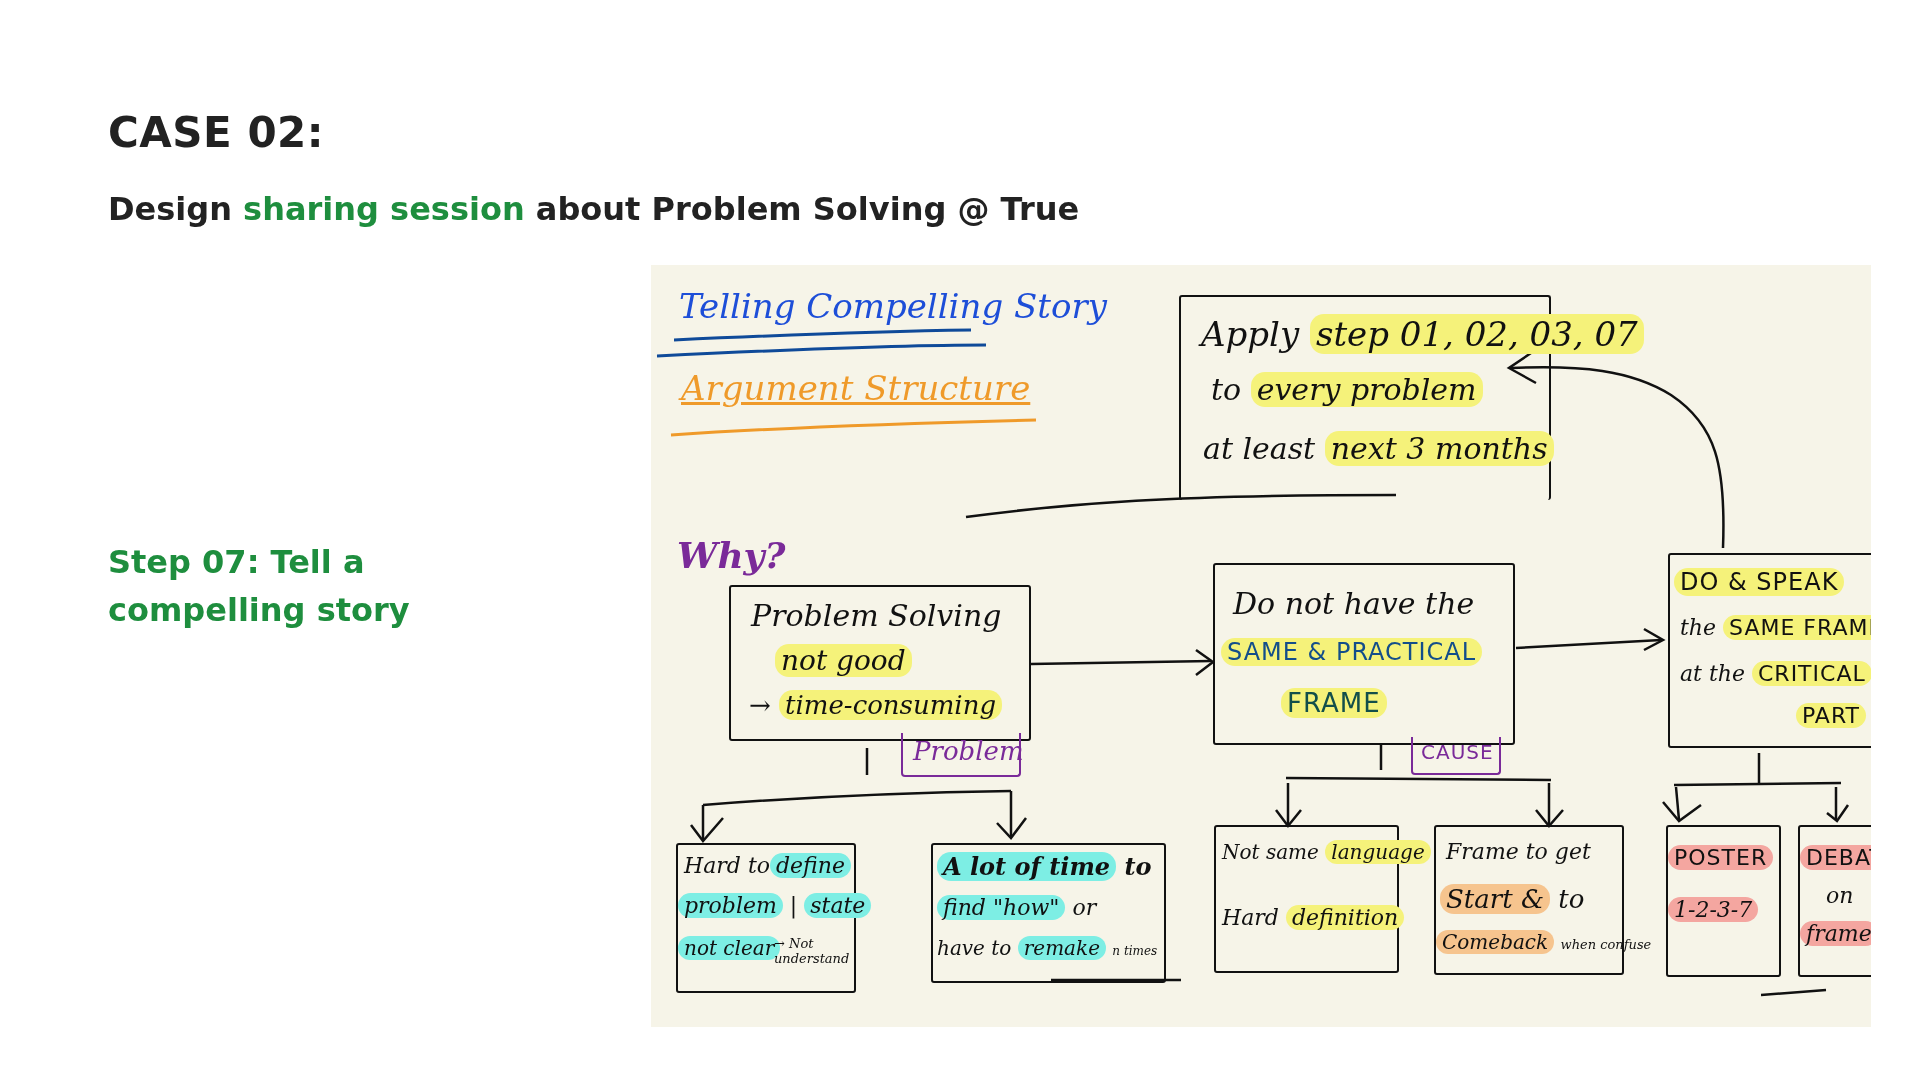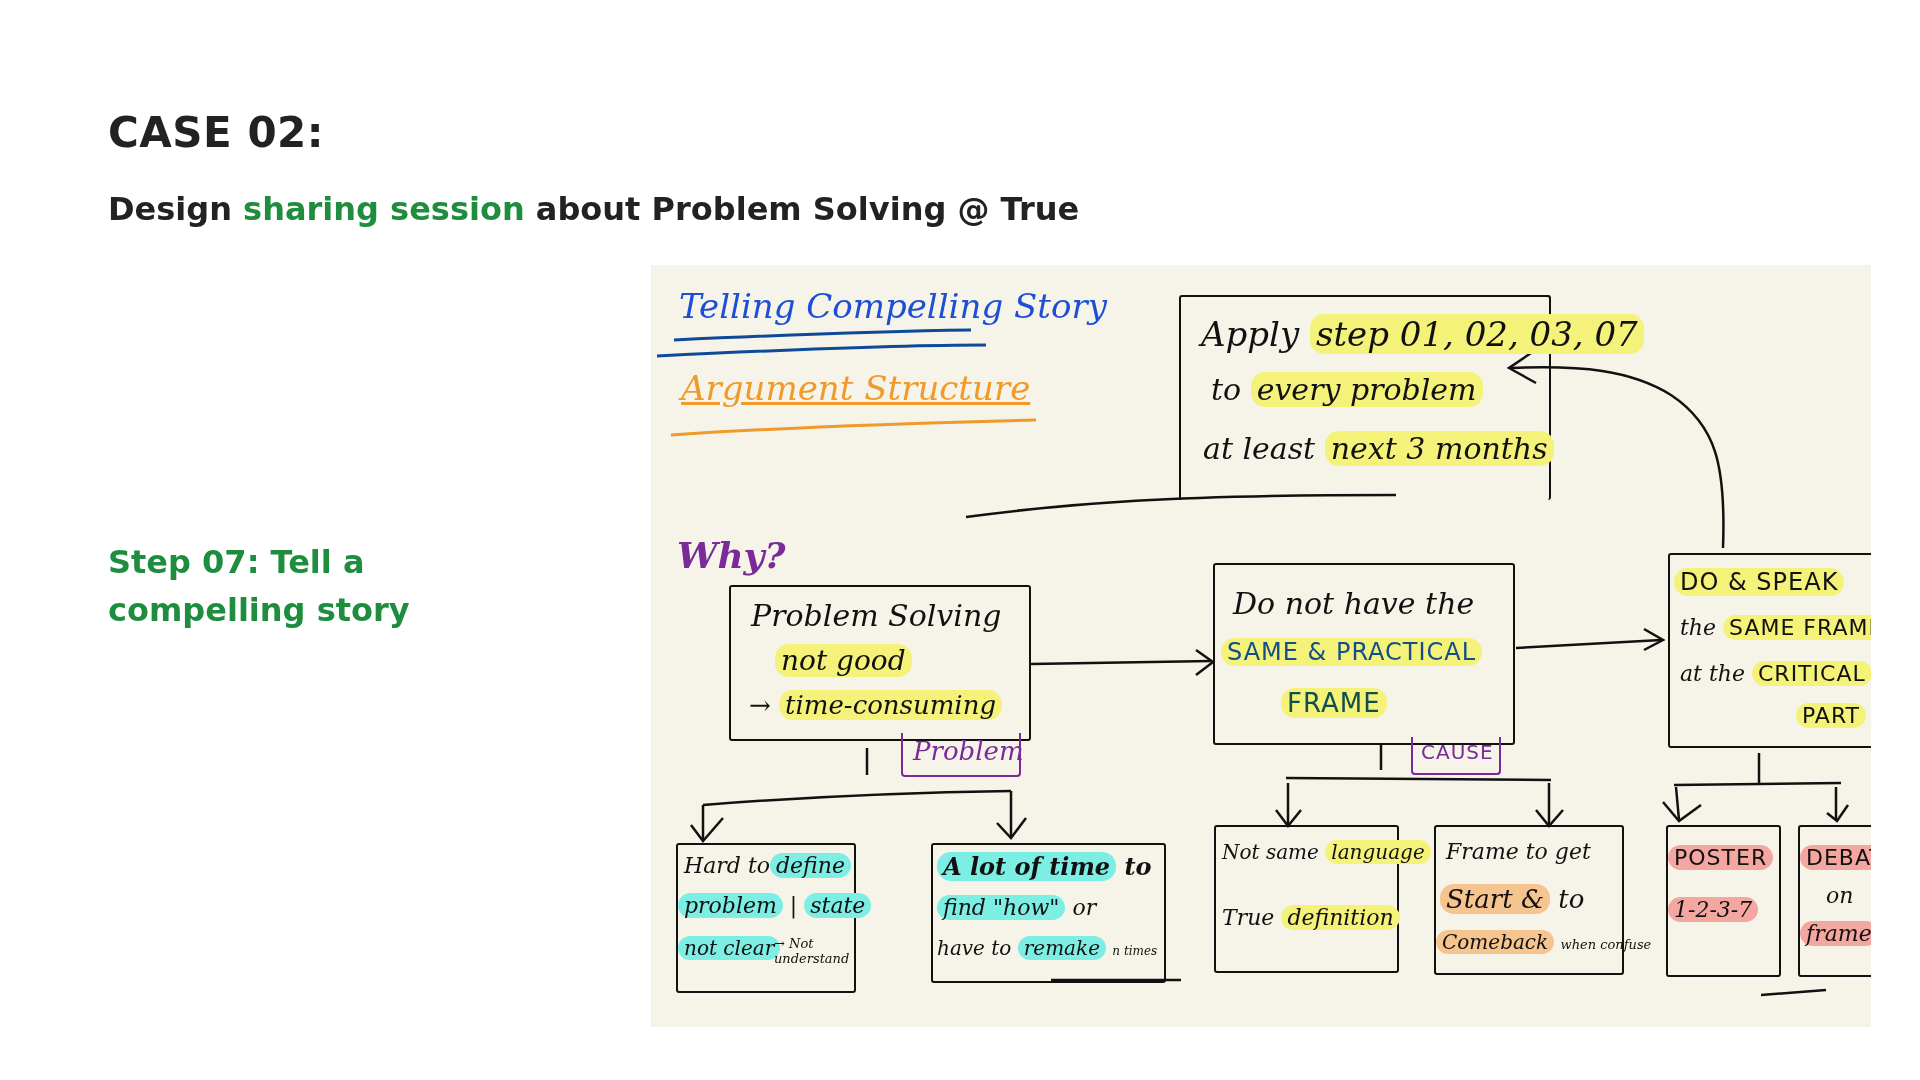--- a/index.html
+++ b/index.html
@@ -145,21 +145,21 @@
   </div>
 
   <div class="box" style="left:280px; top:578px; width:235px; height:140px;">
     <div class="hw" style="left:4px; top:8px; font-size:24px;font-weight:bold;"><span class="hl hl-cyan">A lot of time</span> <span>to</span></div>
     <div class="hw" style="left:4px; top:50px; font-size:22px;"><span class="hl hl-cyan">find "how"</span> <span>or</span></div>
     <div class="hw" style="left:4px; top:92px; font-size:20px;"><span>have to</span> <span class="hl hl-cyan">remake</span> <span style="font-size:12px;">n times</span></div>
   </div>
 
   <div class="box" style="left:563px; top:560px; width:185px; height:148px;">
     <div class="hw" style="left:6px; top:14px; font-size:20px;"><span>Not same</span> <span class="hl hl-yellow">language</span></div>
-    <div class="hw" style="left:6px; top:78px; font-size:22px;"><span>True</span> <span class="hl hl-yellow">definition</span></div>
+    <div class="hw" style="left:6px; top:78px; font-size:22px;"><span>Hard</span> <span class="hl hl-yellow">definition</span></div>
   </div>
 
   <div class="box" style="left:783px; top:560px; width:190px; height:150px;">
     <div class="hw" style="left:10px; top:12px; font-size:22px;">Frame to get</div>
     <div class="hw" style="left:4px; top:58px; font-size:26px;"><span class="hl hl-orange">Start &amp;</span> <span>to</span></div>
     <div class="hw" style="left:0px; top:104px; font-size:20px;"><span class="hl hl-orange">Comeback</span> <span style="font-size:13px;">when confuse</span></div>
   </div>
 
   <div class="box" style="left:1015px; top:560px; width:115px; height:152px;">
     <div class="hw caps" style="left:0px; top:18px; font-size:22px;"><span class="hl hl-red">POSTER</span></div>

